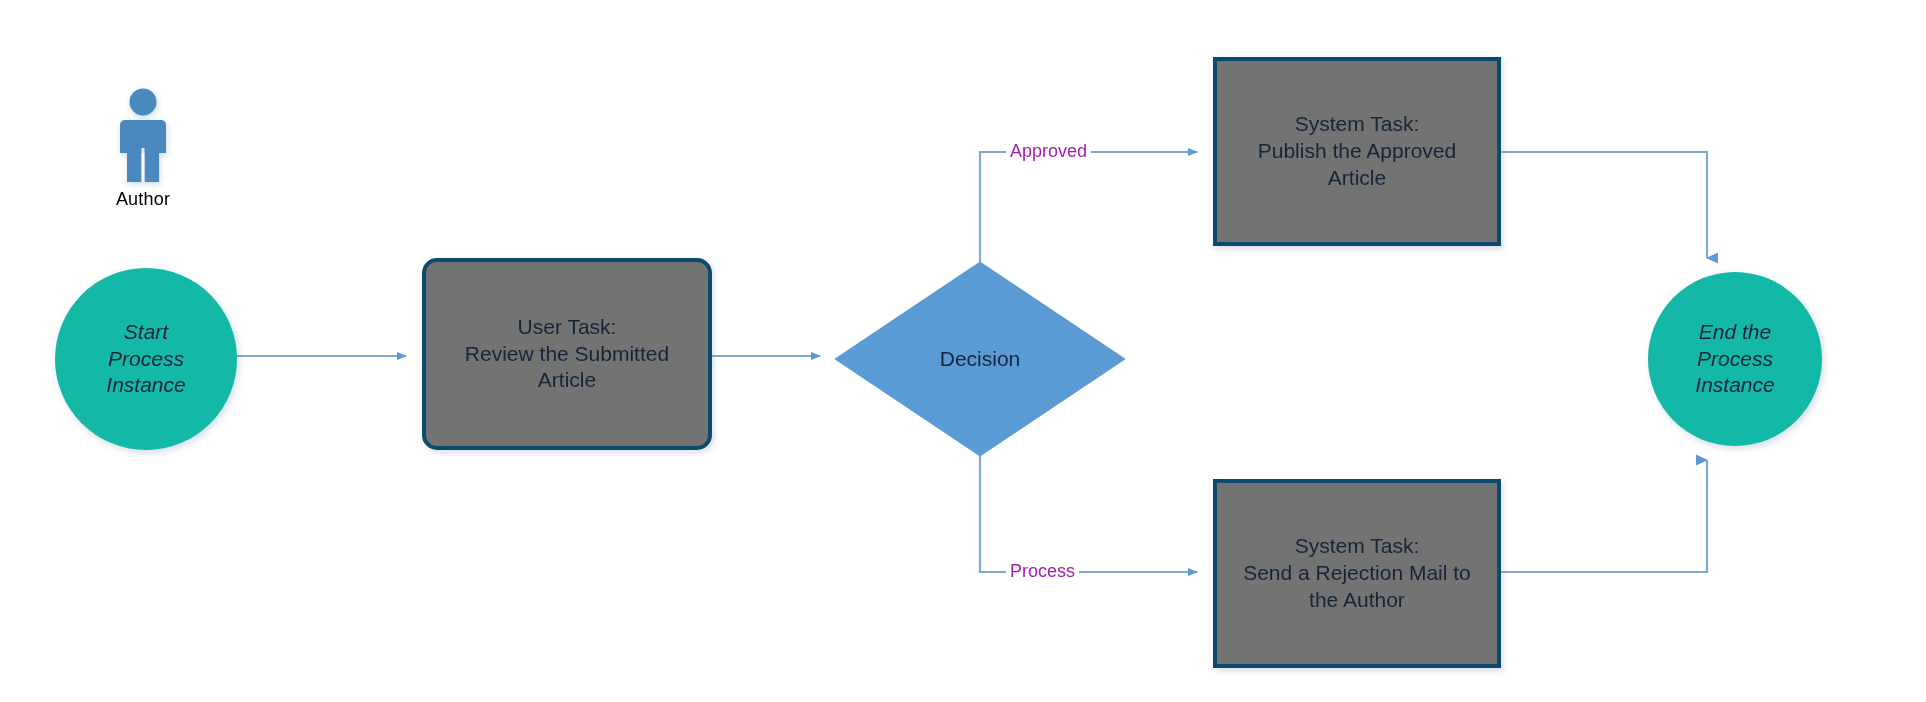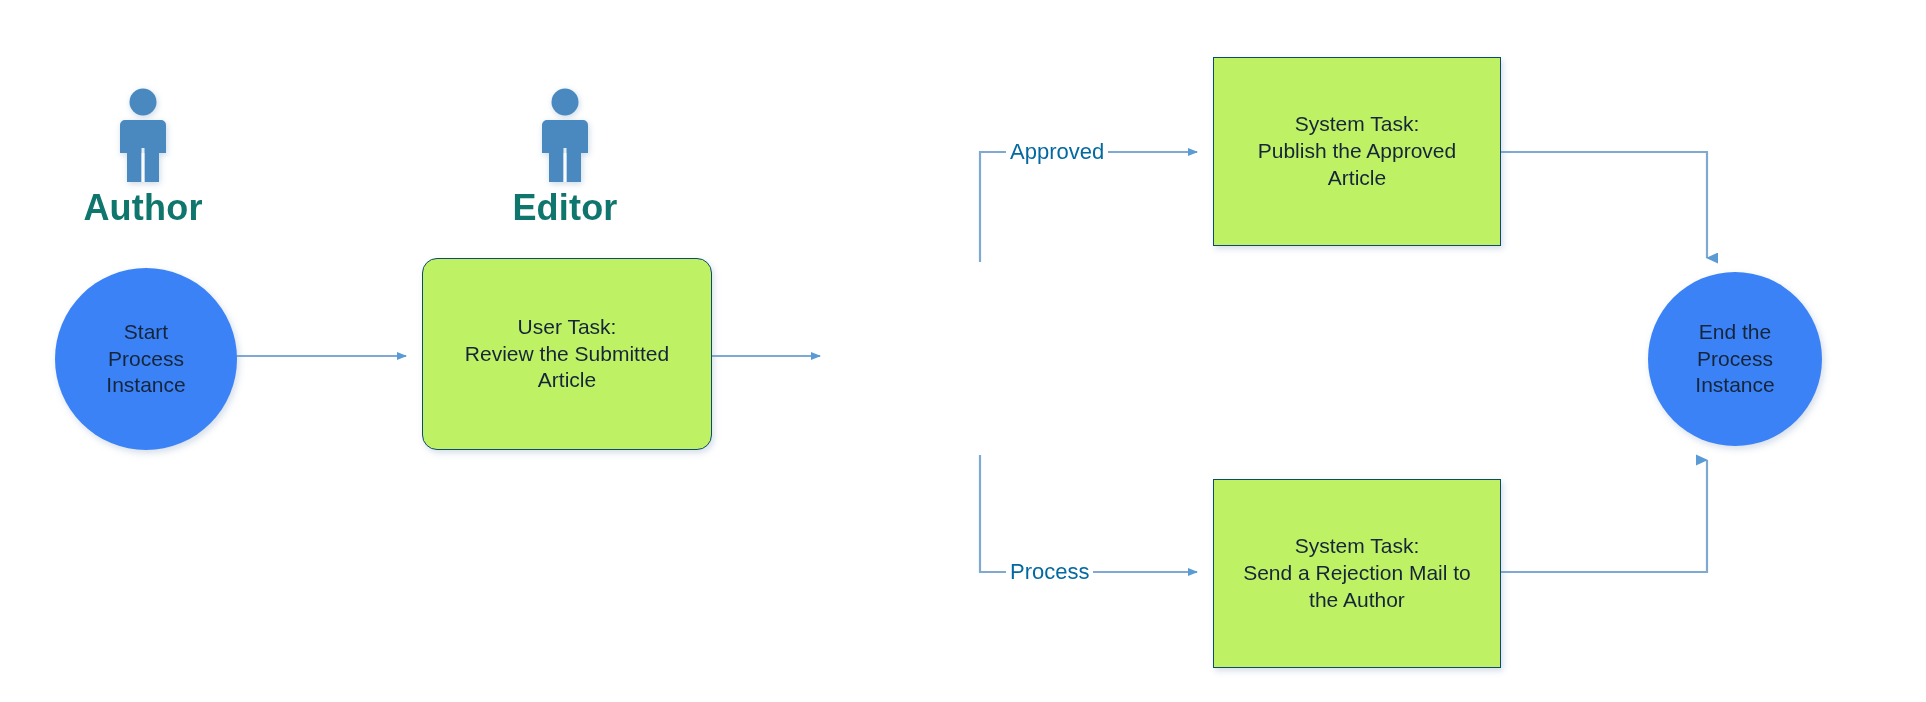--- a/index.html
+++ b/index.html
@@ -36,28 +36,29 @@
   }
   .node-text {
     color: #16253a;
     font-size: 21px;
     line-height: 1.28;
     font-weight: 400;
     white-space: pre-line;
     padding: 0 6px;
   }
   .shape-rect {
-    background: #bef264;
-    border: 1px solid #0c4a6e;
+    background: #737373;
+    border: 4px solid #0c4a6e;
     box-shadow: 2px 3px 6px rgba(120,150,185,0.30);
   }
   .shape-circle {
-    background: #3b82f6;
+    background: #14b8a6;
     border-radius: 50%;
     box-shadow: 2px 3px 7px rgba(120,150,185,0.32);
+    font-style: italic;
   }
   .shape-diamond-wrap {
     position: absolute;
   }
   .diamond-svg {
     position: absolute;
     left: 0;
     top: 0;
     overflow: visible;
   }
@@ -76,30 +77,29 @@
     display: flex;
     flex-direction: column;
     align-items: center;
   }
   .actor-icon svg {
     display: block;
     filter: drop-shadow(1px 2px 3px rgba(140,170,200,0.45));
   }
   .actor-label {
     margin-top: 6px;
-    color: #0f766e;
-    font-size: 36px;
+    color: #000000;
+    font-size: 18px;
     line-height: 1;
     letter-spacing: 0.2px;
-    font-weight: bold;
   }
   .edge-label {
     position: absolute;
-    font-size: 22px;
-    color: #0369a1;
+    font-size: 18px;
+    color: #a21caf;
     background: #ffffff;
     padding: 0 4px;
     line-height: 1.1;
     white-space: nowrap;
     transform: translate(0, -50%);
   }
 </style>
 </head>
 <body>
 
@@ -142,46 +142,41 @@
         <path d="M13,32 h36 a5,5 0 0 1 5,5 v28 a0,0 0 0 1 0,0 h-9 v-28 h-28 v28 h-9 a0,0 0 0 1 0,0 v-28 a5,5 0 0 1 5,-5 z" fill="#4a89c0"></path>
         <rect x="13" y="32" width="36" height="33" fill="#4a89c0"></rect>
         <rect x="15" y="60" width="14.5" height="34" fill="#4a89c0"></rect>
         <rect x="32.5" y="60" width="14.5" height="34" fill="#4a89c0"></rect>
         <rect x="29.5" y="60" width="3" height="34" fill="#ffffff" opacity="0.85"></rect>
       </svg>
     </span>
     <span class="actor-label">Author</span>
   </div>
 
-  <div class="lane-actor" style="left:510px; top:88px; width:110px;">
-    <span class="actor-icon">
-      <svg width="62" height="96" viewBox="0 0 62 96" aria-hidden="true">
-        <circle cx="31" cy="14" r="13.5" fill="#4a89c0"></circle>
-        <path d="M13,32 h36 a5,5 0 0 1 5,5 v28 h-9 v-28 h-28 v28 h-9 v-28 a5,5 0 0 1 5,-5 z" fill="#4a89c0"></path>
-        <rect x="13" y="32" width="36" height="33" fill="#4a89c0"></rect>
-        <rect x="15" y="60" width="14.5" height="34" fill="#4a89c0"></rect>
-        <rect x="32.5" y="60" width="14.5" height="34" fill="#4a89c0"></rect>
-        <rect x="29.5" y="60" width="3" height="34" fill="#ffffff" opacity="0.85"></rect>
-      </svg>
-    </span>
-    <span class="actor-label">Editor</span>
-  </div>
 
   <div class="node shape-circle" style="left:55px; top:268px; width:182px; height:182px;">
     <span class="node-text">Start
 Process
 Instance</span>
   </div>
 
   <div class="node shape-rect" style="left:422px; top:258px; width:290px; height:192px;border-radius:15px;">
     <span class="node-text">User Task:
 Review the Submitted
 Article</span>
   </div>
 
+  <div class="shape-diamond-wrap" style="left:835px; top:262px; width:290px; height:194px;">
+    <svg class="diamond-svg" width="290" height="194" viewBox="0 0 290 194" aria-hidden="true">
+      <polygon points="145,0 290,97 145,194 0,97" fill="#5b9bd5" stroke="#5b9bd5" stroke-width="1"></polygon>
+    </svg>
+    <div class="diamond-label">
+      <span class="node-text">Decision</span>
+    </div>
+  </div>
 
   <div class="node shape-rect" style="left:1213px; top:57px; width:288px; height:189px;">
     <span class="node-text">System Task:
 Publish the Approved
 Article</span>
   </div>
 
   <div class="node shape-rect" style="left:1213px; top:479px; width:288px; height:189px;">
     <span class="node-text">System Task:
 Send a Rejection Mail to

